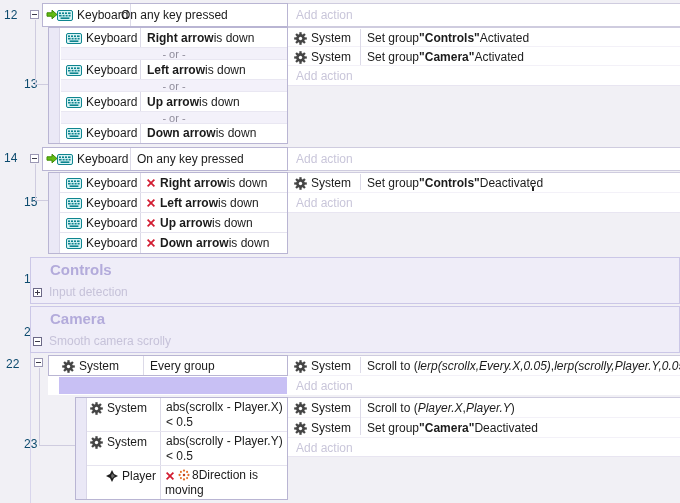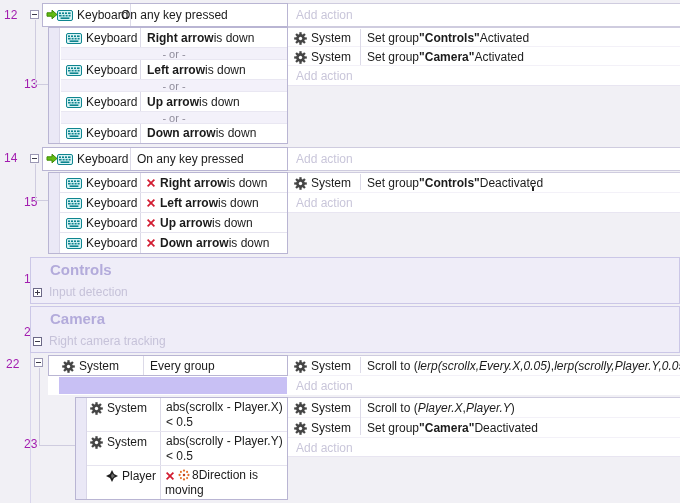--- a/index.html
+++ b/index.html
@@ -12,21 +12,21 @@
   .strip{background:#eae8f6;border-right:1px solid #d9d6e8;}
   .row{position:absolute;display:flex;align-items:center;white-space:nowrap;}
   .vsep{position:absolute;width:1px;background:#dcdae8;}
   .hline{position:absolute;height:1px;background:#f3f1f8;}
   .cline{position:absolute;height:1px;background:#e6e4ef;}
   .olabel{margin-left:4px;}
   .addaction{color:#c9c6da;}
   .or{color:#908d9c;font-size:11px;}
   .orrow{background:#f3f1fa;border-top:1px solid #e9e7f2;border-bottom:1px solid #e9e7f2;
          display:flex;align-items:center;justify-content:center;}
-  .gnum{position:absolute;color:#a21caf;font-size:12px;}
+  .gnum{position:absolute;color:#0c4a6e;font-size:12px;}
   .conn{position:absolute;background:#cfccdf;}
   .pm{position:absolute;width:9px;height:9px;background:#fff;border:1px solid #9b98b4;box-sizing:border-box;}
   .pm::before{content:"";position:absolute;left:1px;right:1px;top:3px;height:1px;background:#3c3a4a;}
   .pm.plus::after{content:"";position:absolute;top:1px;bottom:1px;left:3px;width:1px;background:#3c3a4a;}
   .pm.dark{border-color:#6b6886;}
   .grp{background:#efedf8;border:1px solid #cbc7e7;}
   .gtitle{position:absolute;font-weight:bold;font-size:15px;color:#b3abdb;}
   .gsub{color:#c6c2d9;}
   .it{font-style:italic;}
   .ic{display:inline-block;line-height:0;}
@@ -399,21 +399,21 @@
   <span class="gtitle" style="left:50px;top:261px">Controls</span>
   <div class="pm plus dark" style="left:33px;top:288px"></div>
   <div class="row gsub" style="left:49px;top:285px">
       <span>Input detection</span>
     </div>
 
   <div class="rect grp" style="left:30px;top:306px;width:650px;height:47px"></div>
   <span class="gtitle" style="left:50px;top:310px">Camera</span>
   <div class="pm dark" style="left:33px;top:337px"></div>
   <div class="row gsub" style="left:49px;top:334px">
-      <span>Right camera tracking</span>
+      <span>Smooth camera scrolly</span>
     </div>
   <div class="rect" style="left:30px;top:353px;width:1px;height:150px;background:#d8d5ec"></div>
 
   <div class="rect white blk" style="left:48px;top:355px;width:240px;height:21px"></div>
   <div class="row" style="left:62px;top:359px">
       <span class="ic"><svg width="13" height="13" viewBox="-6.5 -6.5 13 13">
           <g fill="#454545">
             <rect x="-1.15" y="-6.3" width="2.3" height="12.6"></rect>
             <rect x="-1.15" y="-6.3" width="2.3" height="12.6" transform="rotate(45)"></rect>
             <rect x="-1.15" y="-6.3" width="2.3" height="12.6" transform="rotate(90)"></rect>

